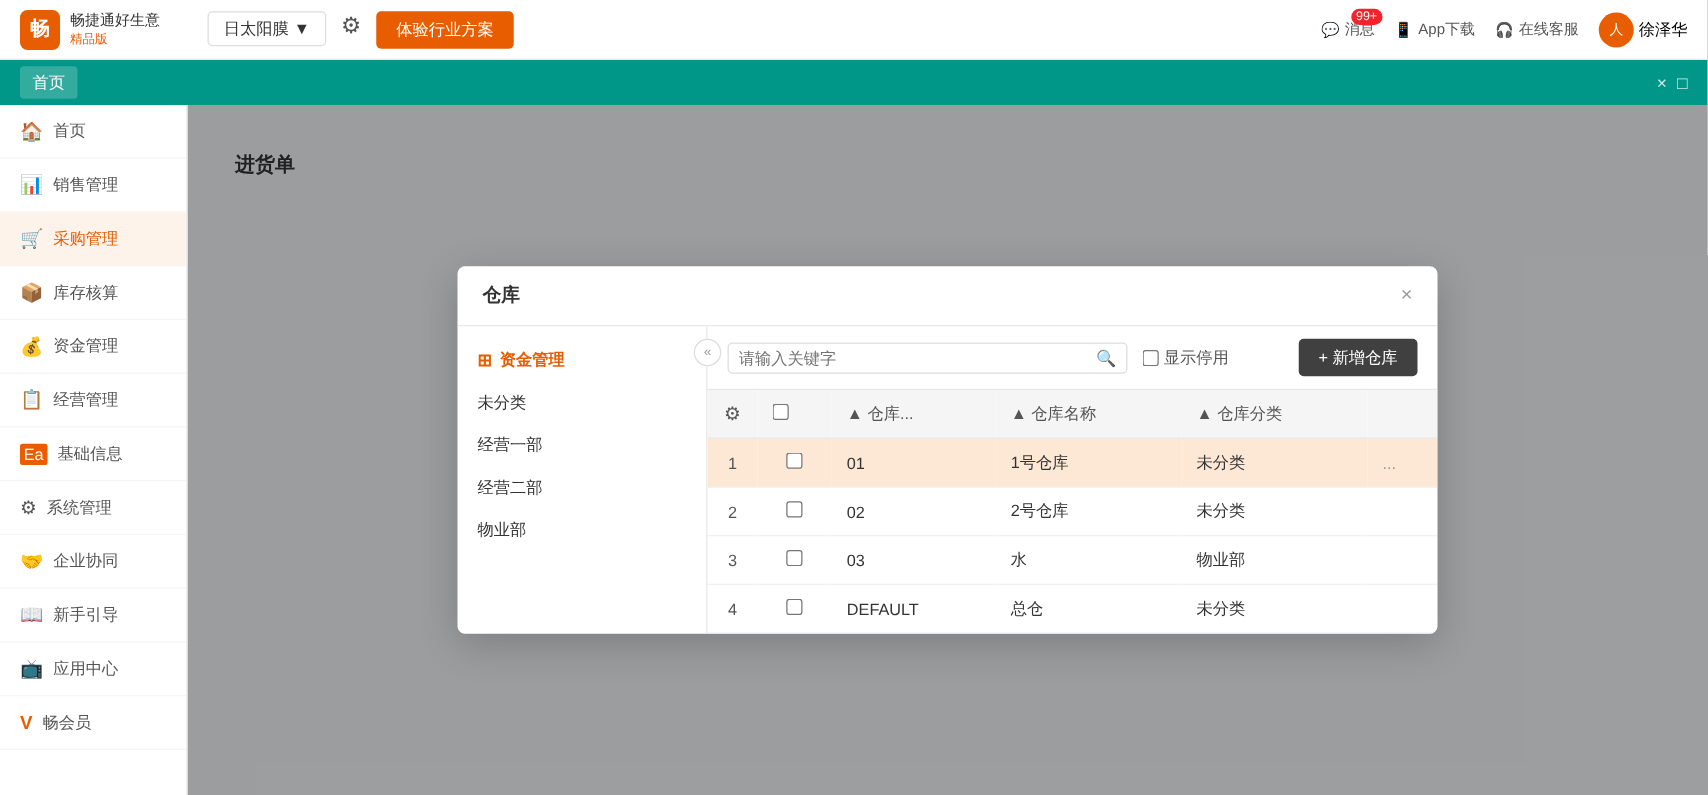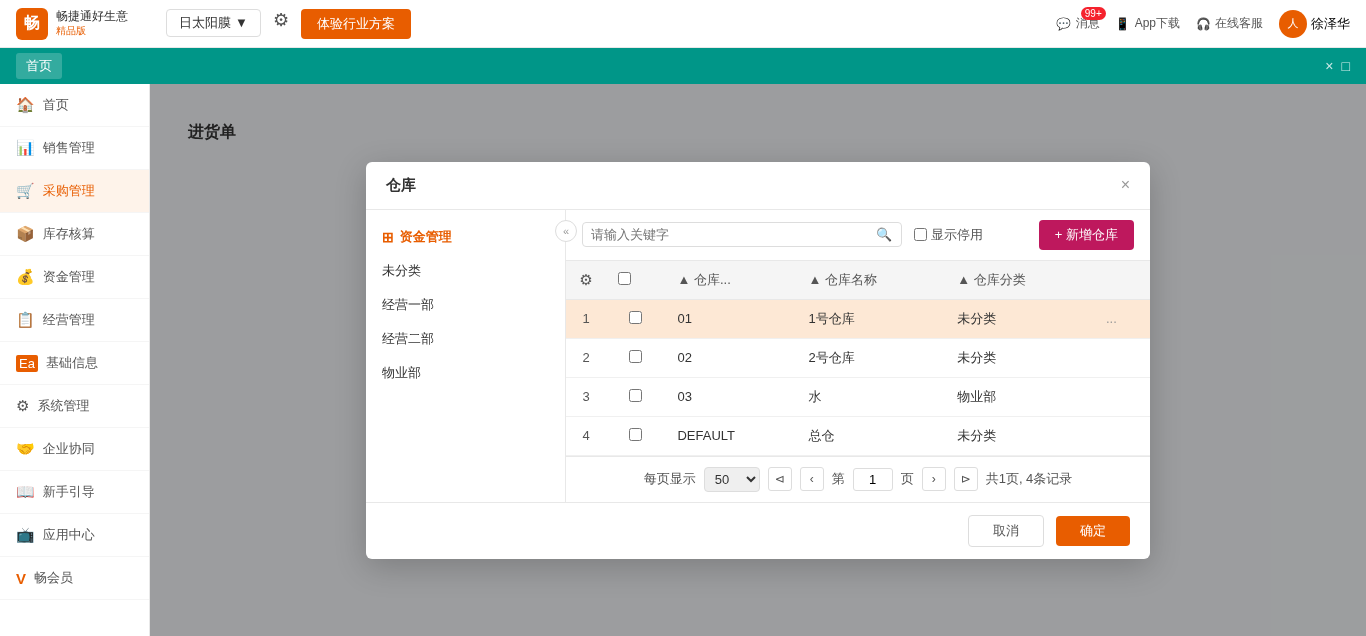--- a/index.html
+++ b/index.html
@@ -197,21 +197,21 @@
       display: flex; align-items: center;
       border: 1px solid #ddd; border-radius: 4px;
       padding: 4px 8px; gap: 6px; flex: 1; max-width: 320px;
     }
     .search-input {
       border: none; outline: none; font-size: 13px; color: #333; flex: 1; min-width: 0;
     }
     .search-icon { color: #e85d00; cursor: pointer; }
     .checkbox-label { display: flex; align-items: center; gap: 4px; color: #555; font-size: 13px; cursor: pointer; }
     .btn-add {
-      background: #be185d; color: white; border: none;
+      background: #404040; color: white; border: none;
       padding: 6px 16px; border-radius: 4px; cursor: pointer; font-size: 13px;
       margin-left: auto; white-space: nowrap;
     }
 
     
     .table-wrap { flex: 1; overflow-y: auto; }
     table { width: 100%; border-collapse: collapse; }
     thead tr { background: #f5f5f5; }
     th {
       padding: 10px 12px; text-align: left;
@@ -473,38 +473,19 @@
       <td class="td-center"><input type="checkbox" style=""></td>
       <td>DEFAULT</td>
       <td>总仓</td>
       <td>未分类</td>
       <td><span class="row-more"></span></td>
     </tr>
                   </tbody>
               </table>
             </div>
 
-            <div class="pagination">
-              <span class="page-label">每页显示</span>
-              <select class="page-select">
-                <option>50</option>
-                <option>100</option>
-              </select>
-              <button class="page-btn">⊲</button>
-              <button class="page-btn">‹</button>
-              <span class="page-label">第</span>
-              <input class="page-input" type="text" value="1" style="">
-              <span class="page-label">页</span>
-              <button class="page-btn">›</button>
-              <button class="page-btn">⊳</button>
-              <span class="page-info">共1页, 4条记录</span>
-            </div>
           </div>
         </div>
 
-        <div class="modal-footer">
-          <button class="btn-cancel">取消</button>
-          <button class="btn-confirm">确定</button>
-        </div>
       </div>
     </div>
   </div>
 </div>
 
 </body></html>

